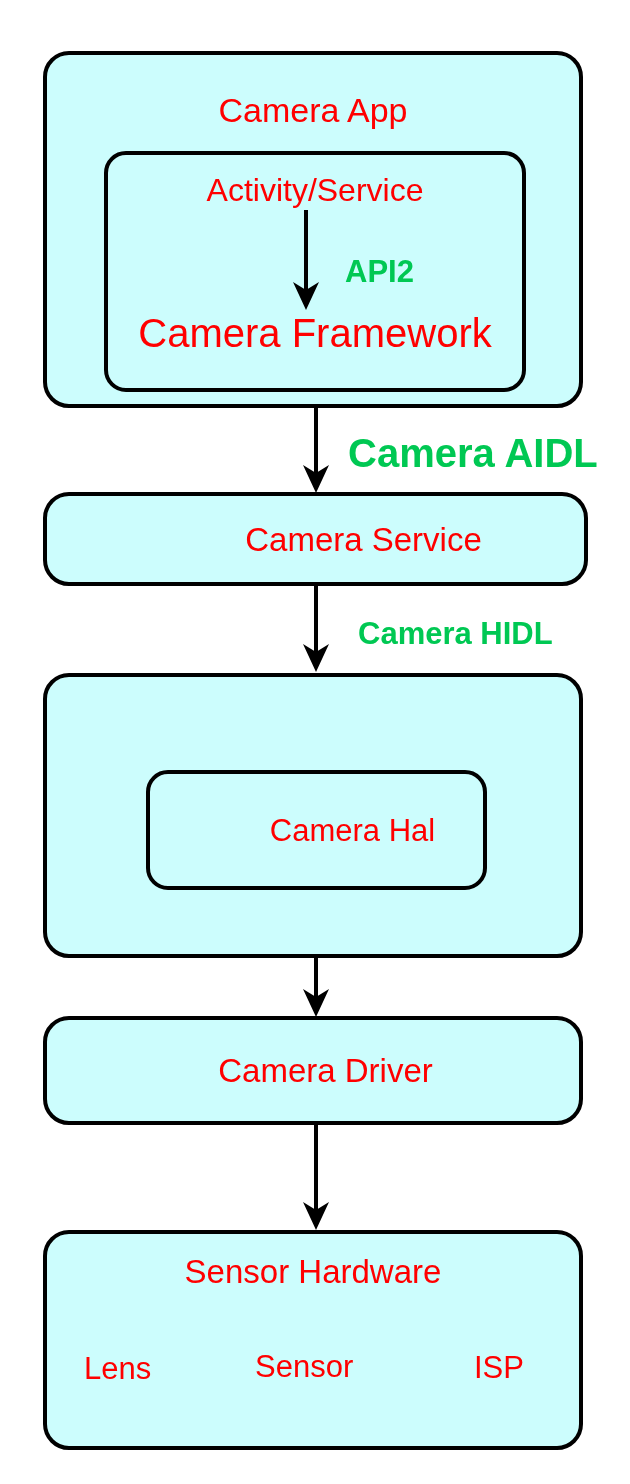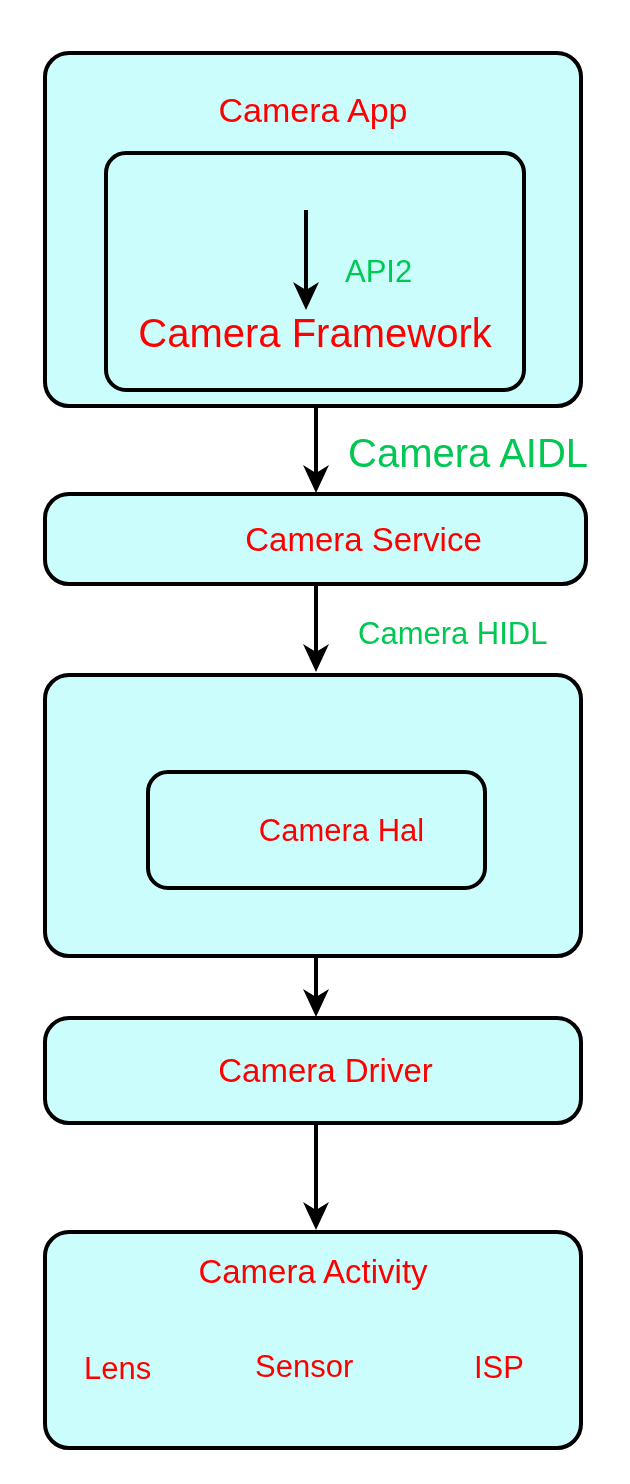--- a/index.html
+++ b/index.html
@@ -38,21 +38,21 @@
     font-family: "Liberation Sans", sans-serif;
     font-weight: 400;
     white-space: nowrap;
     text-align: center;
     line-height: 1;
   }
   .edge-label {
     position: absolute;
     color: #00c853;
     font-family: "Liberation Sans", sans-serif;
-    font-weight: 400;
+    font-weight: 700;
     white-space: nowrap;
     line-height: 1;
   }
   .arrow {
     position: absolute;
   }
   .centered {
     left: 0;
     right: 0;
   }
@@ -61,20 +61,21 @@
 <body>
 
 <div id="canvas">
 
   <div class="box" style="left:43px; top:43px; width:540px; height:357px;"></div>
 
   <div class="label centered" style="top:85px; left:43px; width:540px; font-size:34px;">Camera App</div>
 
   <div class="inner-box" style="left:104px; top:143px; width:422px; height:241px;"></div>
 
+  <div class="label centered" style="top:166px; left:104px; width:422px; font-size:32px;">Activity/Service</div>
 
   <svg class="arrow" style="left:288px; top:200px;" width="36" height="104" viewBox="0 0 36 104">
     <line x1="18" y1="2" x2="18" y2="86" stroke="#000000" stroke-width="4"></line>
     <polygon points="18,102 5,74 18,82 31,74" fill="#000000"></polygon>
   </svg>
 
   <div class="edge-label" style="left:345px; top:248px; font-size:31px;">API2</div>
 
   <div class="label centered" style="top:305px; left:104px; width:422px; font-size:40px;">Camera Framework</div>
 
@@ -94,39 +95,39 @@
     <polygon points="18,86 5,58 18,66 31,58" fill="#000000"></polygon>
   </svg>
 
   <div class="edge-label" style="left:358px; top:610px; font-size:31px;">Camera HIDL</div>
 
   <div class="box" style="left:43px; top:665px; width:540px; height:285px;"></div>
 
 
   <div class="inner-box" style="left:146px; top:762px; width:341px; height:120px;"></div>
 
-  <div class="label centered" style="top:807px; left:146px; width:341px; font-size:31px;padding-left:25px;">Camera Hal</div>
+  <div class="label centered" style="top:807px; left:157px; width:341px; font-size:31px;padding-left:25px;">Camera Hal</div>
 
   <svg class="arrow" style="left:298px; top:949px;" width="36" height="62" viewBox="0 0 36 62">
     <line x1="18" y1="0" x2="18" y2="44" stroke="#000000" stroke-width="4"></line>
     <polygon points="18,60 5,32 18,40 31,32" fill="#000000"></polygon>
   </svg>
 
   <div class="box" style="left:43px; top:1008px; width:540px; height:109px;"></div>
 
   <div class="label centered" style="top:1046px; left:43px; width:565px; font-size:33px;">Camera Driver</div>
 
   <svg class="arrow" style="left:298px; top:1116px;" width="36" height="108" viewBox="0 0 36 108">
     <line x1="18" y1="0" x2="18" y2="90" stroke="#000000" stroke-width="4"></line>
     <polygon points="18,106 5,78 18,86 31,78" fill="#000000"></polygon>
   </svg>
 
   <div class="box" style="left:43px; top:1222px; width:540px; height:220px;"></div>
 
-  <div class="label centered" style="top:1247px; left:43px; width:540px; font-size:33px;">Camera Activity</div>
+  <div class="label centered" style="top:1247px; left:43px; width:540px; font-size:33px;">Sensor Hardware</div>
 
   <div class="label" style="left:84px; top:1345px; font-size:31px;">Lens</div>
 
   <div class="label" style="left:255px; top:1343px; font-size:31px;">Sensor</div>
 
   <div class="label" style="left:474px; top:1344px; font-size:31px;">ISP</div>
 
 </div>
 
 </body></html>

